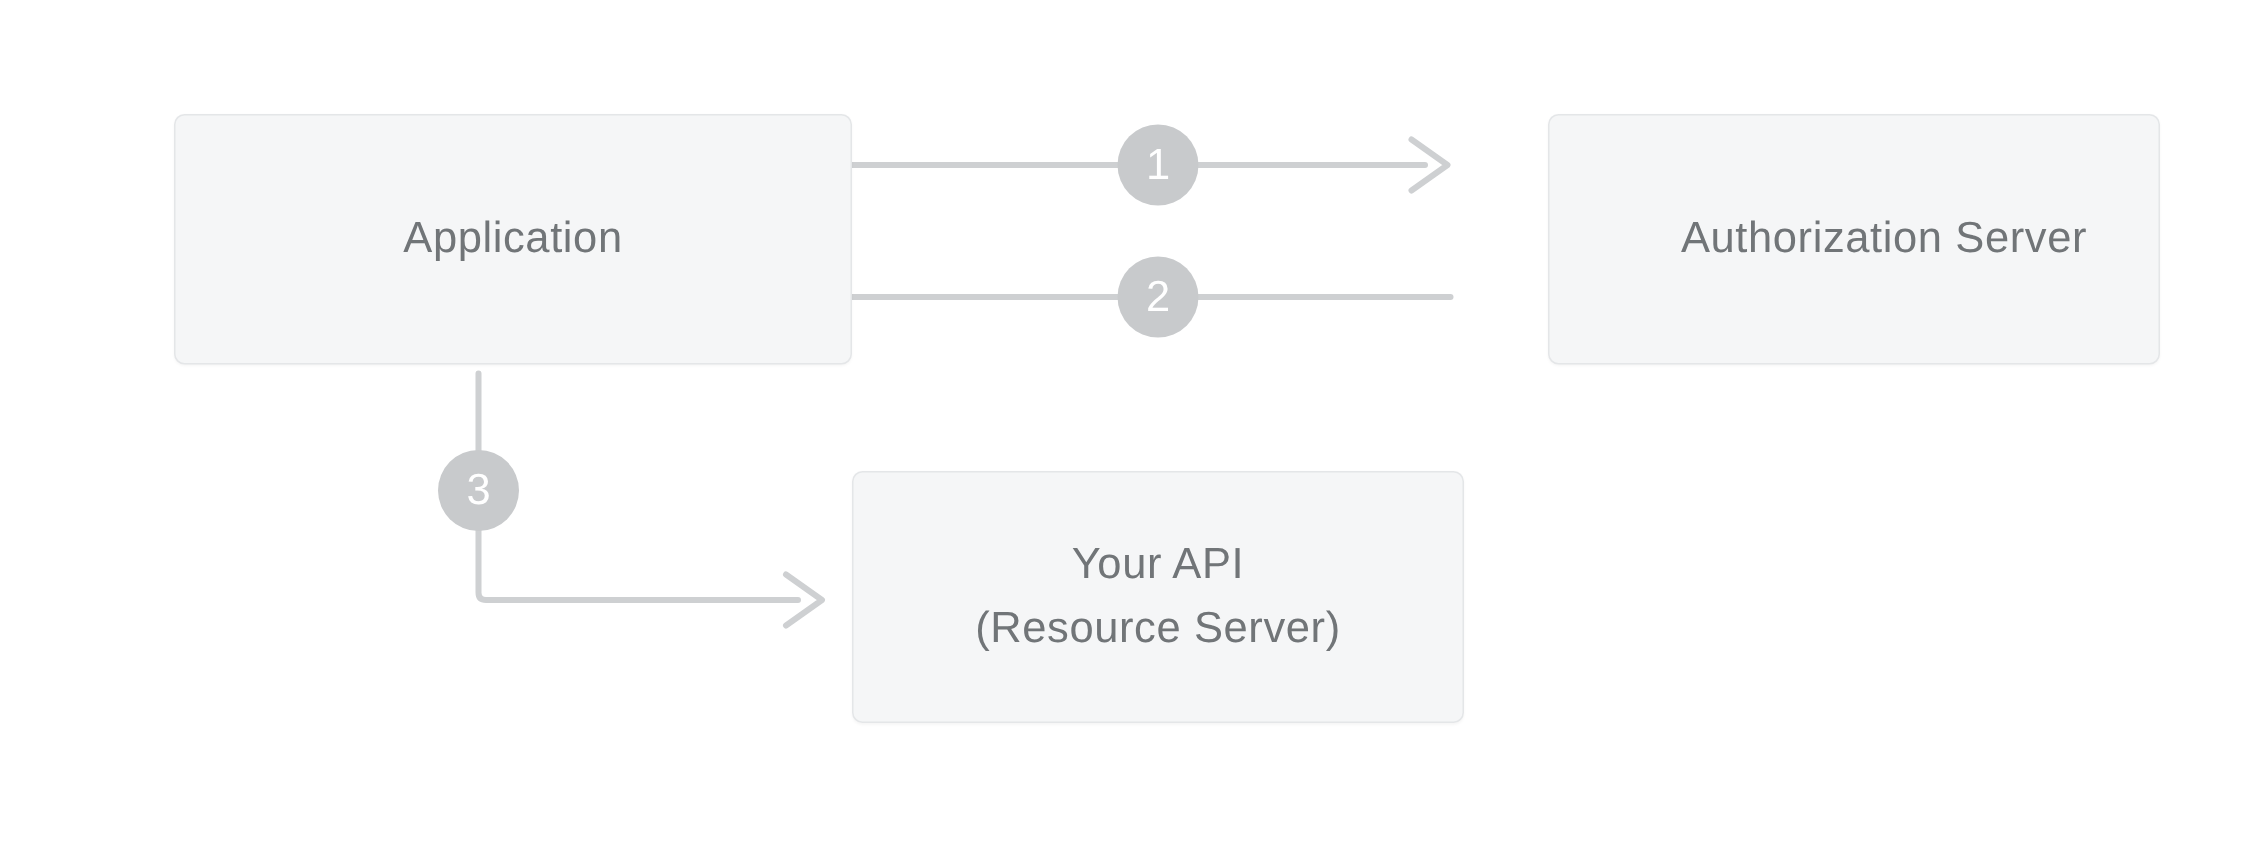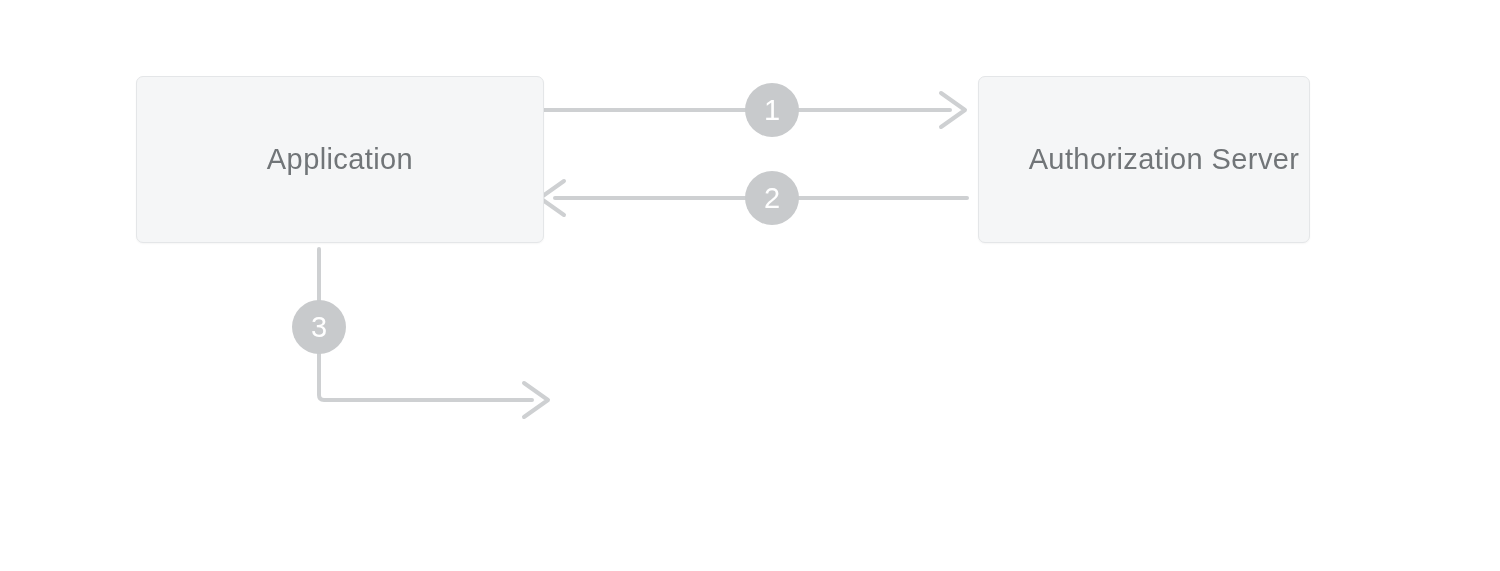--- a/index.html
+++ b/index.html
@@ -46,22 +46,22 @@
     display: flex;
     flex-direction: column;
     align-items: center;
     justify-content: center;
     text-align: center;
     color: var(--node-text);
     font-size: 29px;
     line-height: 43px;
     letter-spacing: 0.4px;
   }
-  .node-application   { left: 116px; top: 76px;  width: 408px; height: 167px; margin-left: 20px; }
-  .node-authorization { left: 978px; top: 76px;  width: 332px; height: 167px; padding-left: 40px; }
+  .node-application   { left: 116px; top: 76px;  width: 452px; height: 167px; }
+  .node-authorization { left: 1032px; top: 76px;  width: 408px; height: 167px; padding-left: 40px; }
   .node-api           { left: 568px; top: 314px; width: 408px; height: 168px; }
   .badge {
     position: absolute;
     width: 54px;
     height: 54px;
     border-radius: 50%;
     background: var(--badge-fill);
     color: var(--badge-text);
     display: flex;
     align-items: center;
@@ -91,20 +91,24 @@
   </svg>
 
   <div class="node node-application">
     <span>Application</span>
   </div>
 
   <div class="node node-authorization">
     <span>Authorization Server</span>
   </div>
 
+  <div class="node node-api">
+    <span>Your API</span>
+    <span>(Resource Server)</span>
+  </div>
 
   <div class="badge badge-1">
     <span>1</span>
   </div>
   <div class="badge badge-2">
     <span>2</span>
   </div>
   <div class="badge badge-3">
     <span>3</span>
   </div>

